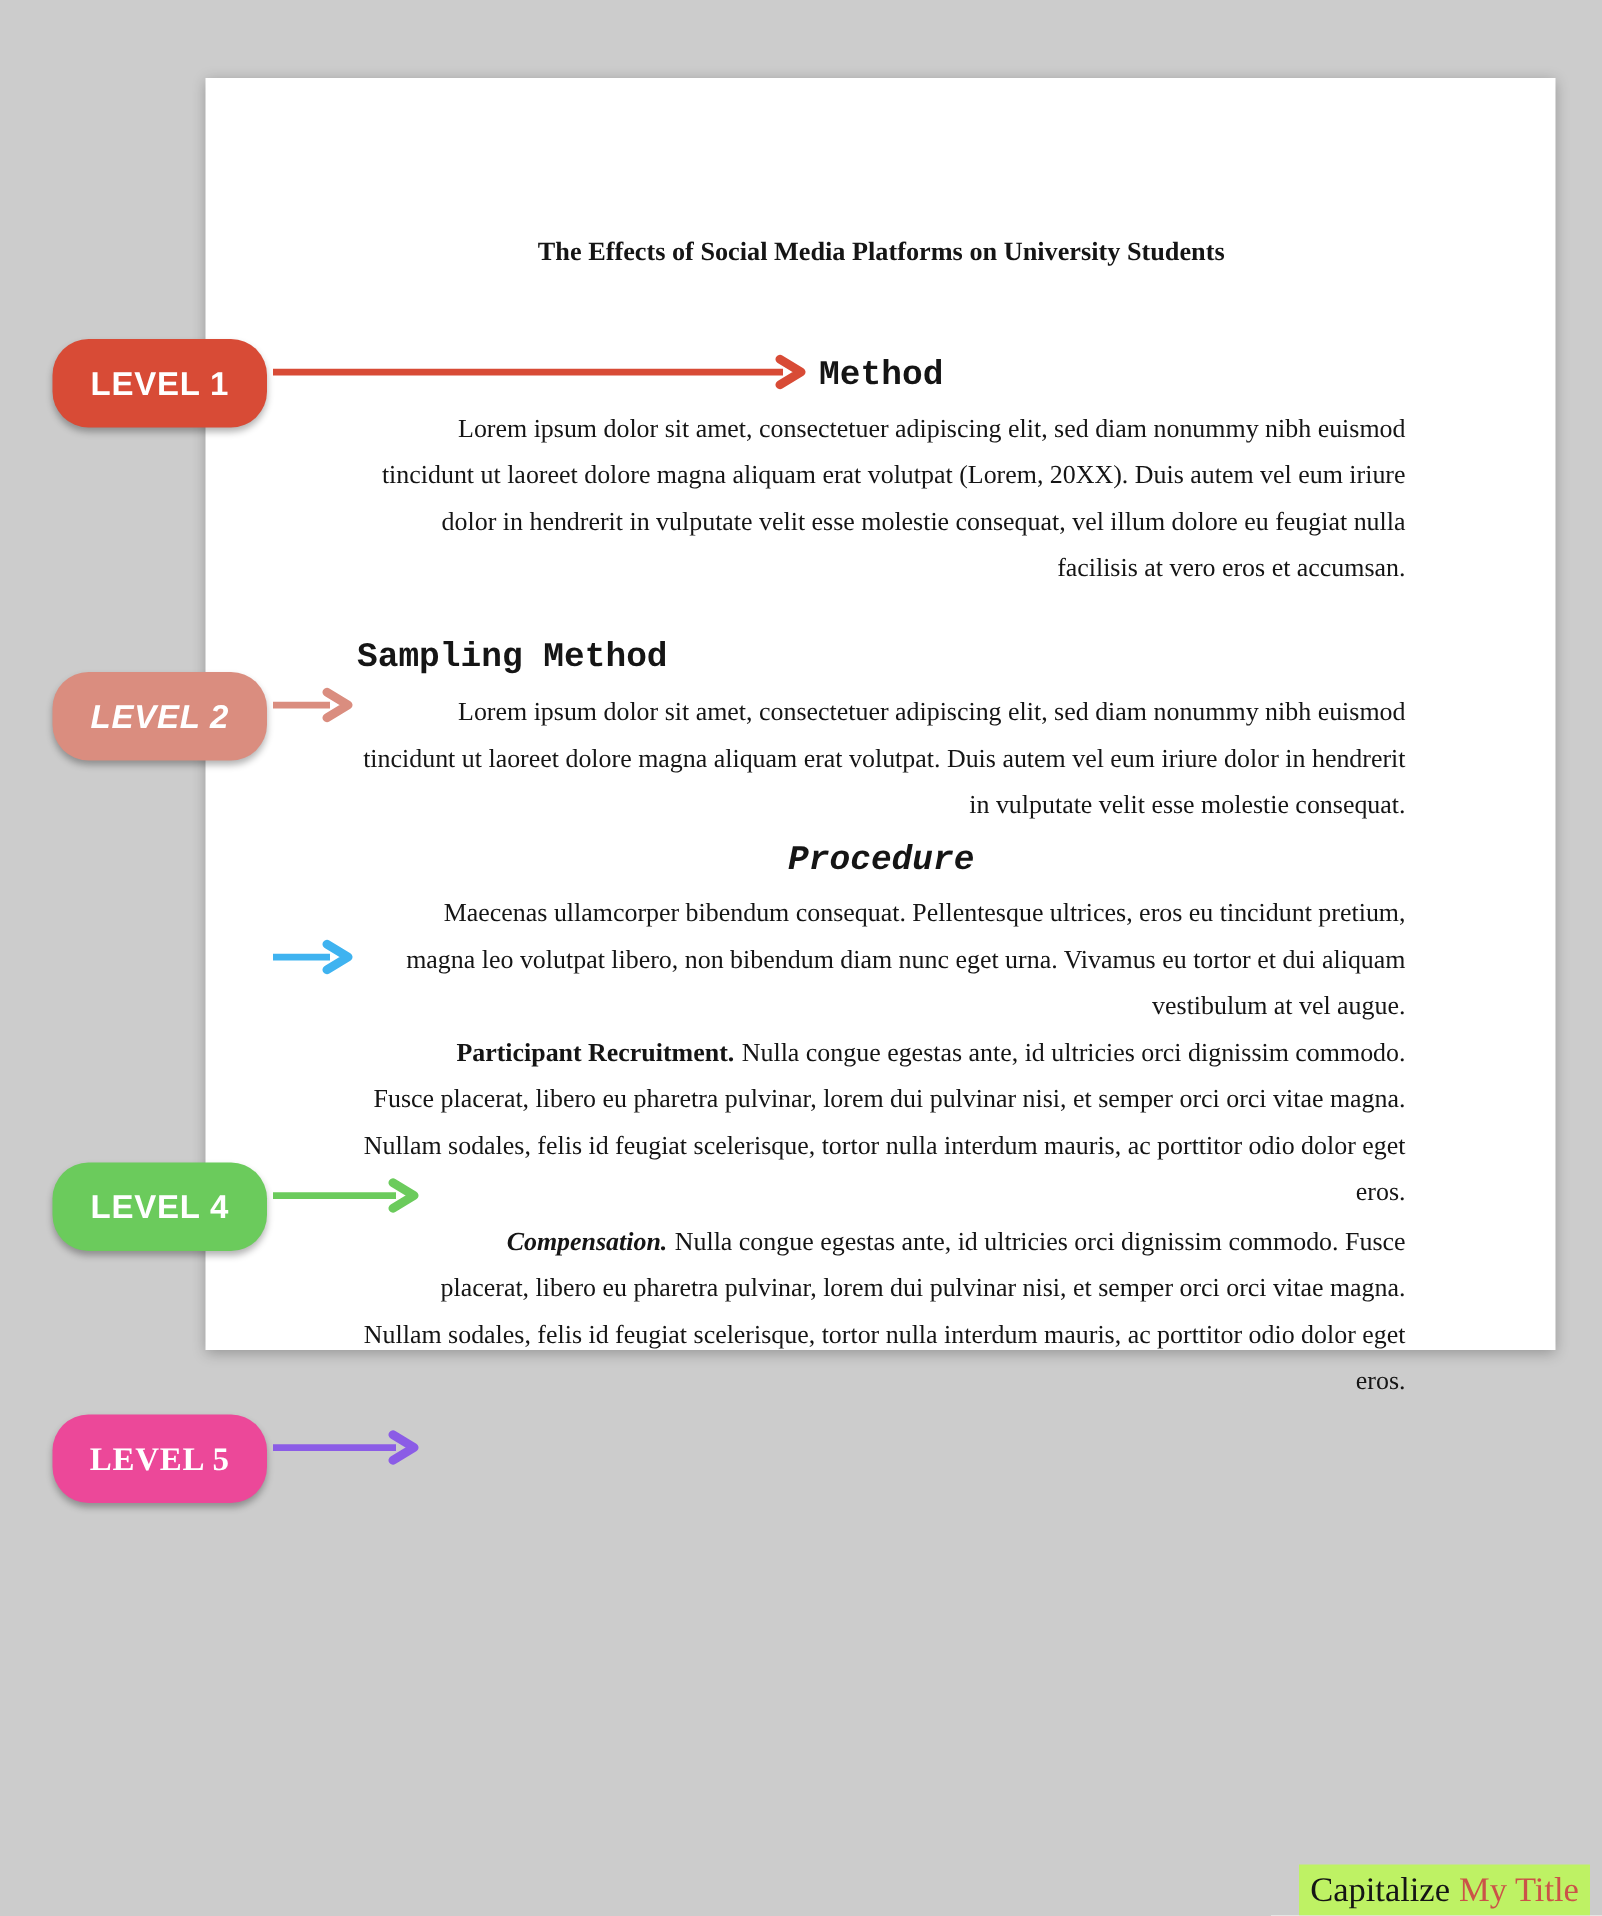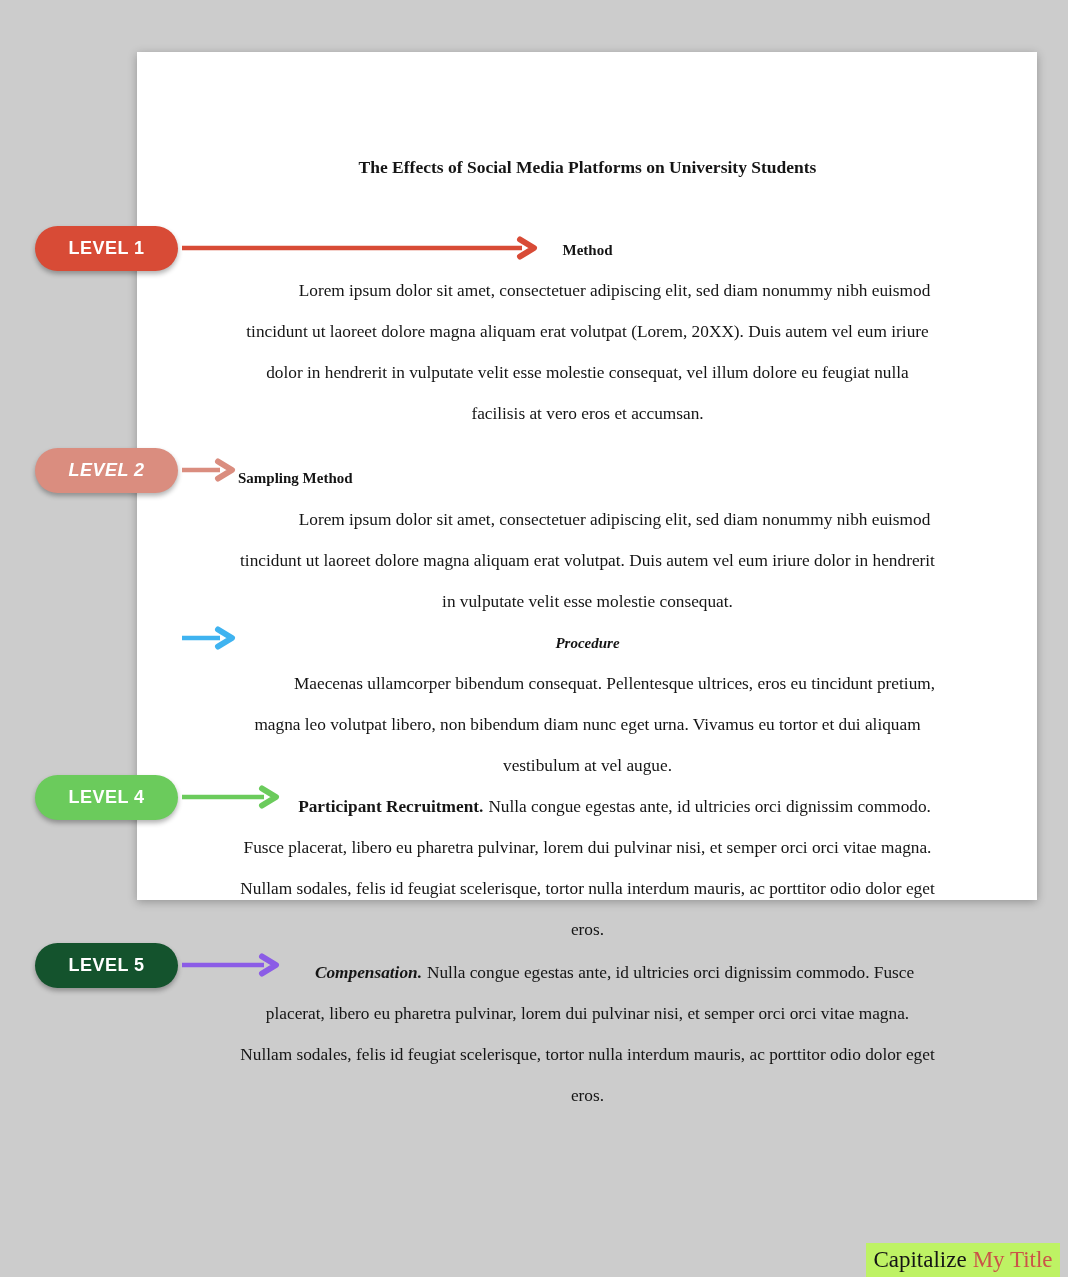--- a/index.html
+++ b/index.html
@@ -21,45 +21,45 @@
     color:#151515;
     font-size:17.3px;
   }
   .doc-title{
     margin:0;margin-top:104px;
     text-align:center;
     font-weight:bold;
     font-size:17.5px;
     line-height:22px;
   }
-  .heading{font-size:15px;line-height:22px;font-weight:bold;margin:0;}
+  .heading{font-size:23px;line-height:22px;font-weight:bold;margin:0;font-family:Liberation Mono, monospace;}
   .h-l1{margin-top:61px;text-align:center;}
   .h-l2{margin-top:33px;text-align:left;}
   .h-l3{margin-top:10px;text-align:center;font-style:italic;}
   .body-para{
     margin:0;
-    line-height:41px;
+    line-height:31px;
     text-indent:54px;
-    text-align:center;
+    text-align:right;
   }
   #p1{margin-top:9px;}
   #p2{margin-top:10px;}
   #p3{margin-top:9px;}
   #p4{margin-top:0px;}
   #p5{margin-top:2px;}
   .runin{margin-right:5px;}
   .runin.italic{font-style:italic;}
   .badge{
     position:absolute;left:35px;
-    width:143px;height:45px;
+    width:143px;height:59px;
     border-radius:24px;
     display:flex;align-items:center;justify-content:center;
     color:#ffffff;
     font-family:"Liberation Sans",sans-serif;
-    font-weight:bold;font-size:18px;letter-spacing:0.5px;
+    font-weight:bold;font-size:22px;letter-spacing:0.5px;
     box-shadow:0 3px 5px rgba(0,0,0,0.3);
   }
   #badge1{top:226px;}
   #badge2{top:448px;}
   #badge3{top:616px;}
   #badge4{top:775px;text-align:right;}
   #badge5{top:943px;}
   .arrow{position:absolute;height:24px;}
   #arrow1{left:180px;top:236px;width:360px;}
   #arrow2{left:181px;top:458px;width:57px;}
@@ -102,21 +102,21 @@
       <p class="body-para" id="p4"><b class="runin">Participant Recruitment.</b><span>Nulla congue egestas ante, id ultricies orci dignissim commodo. Fusce placerat, libero eu pharetra pulvinar, lorem dui pulvinar nisi, et semper orci orci vitae magna. Nullam sodales, felis id feugiat scelerisque, tortor nulla interdum mauris, ac porttitor odio dolor eget eros.</span></p>
 
       <p class="body-para" id="p5"><b class="runin italic">Compensation.</b><span>Nulla congue egestas ante, id ultricies orci dignissim commodo. Fusce placerat, libero eu pharetra pulvinar, lorem dui pulvinar nisi, et semper orci orci vitae magna. Nullam sodales, felis id feugiat scelerisque, tortor nulla interdum mauris, ac porttitor odio dolor eget eros.</span></p>
 
     </div>
   </div>
 
   <div class="badge" id="badge1" style="background-color: rgb(216, 75, 54);">LEVEL 1</div>
   <div class="badge" id="badge2" style="background-color: rgb(218, 141, 127); font-style: italic;">LEVEL 2</div>
   <div class="badge" id="badge4" style="background-color: rgb(107, 203, 92);">LEVEL 4</div>
-  <div class="badge" id="badge5" style="background-color: #14532d;">LEVEL 5</div>
+  <div class="badge" id="badge5" style="background-color: #ec4899; font-family: Liberation Serif, serif;">LEVEL 5</div>
 
   <svg class="arrow" id="arrow1" viewBox="0 0 360 24" width="360" height="24">
     <line x1="2" y1="12" x2="342" y2="12" stroke-width="4.5" style="stroke: rgb(216, 75, 54);"></line>
     <path d="M 340 3.5 L 354 12 L 340 20.5" fill="none" stroke-width="6" stroke-linecap="round" stroke-linejoin="round" style="stroke: rgb(216, 75, 54);"></path>
   </svg>
   <svg class="arrow" id="arrow2" viewBox="0 0 57 24" width="57" height="24">
     <line x1="1" y1="12" x2="39" y2="12" stroke-width="4.5" style="stroke: rgb(218, 141, 127);"></line>
     <path d="M 37 3.5 L 51 12 L 37 20.5" fill="none" stroke-width="6" stroke-linecap="round" stroke-linejoin="round" style="stroke: rgb(218, 141, 127);"></path>
   </svg>
   <svg class="arrow" id="arrow3" viewBox="0 0 57 24" width="57" height="24">

